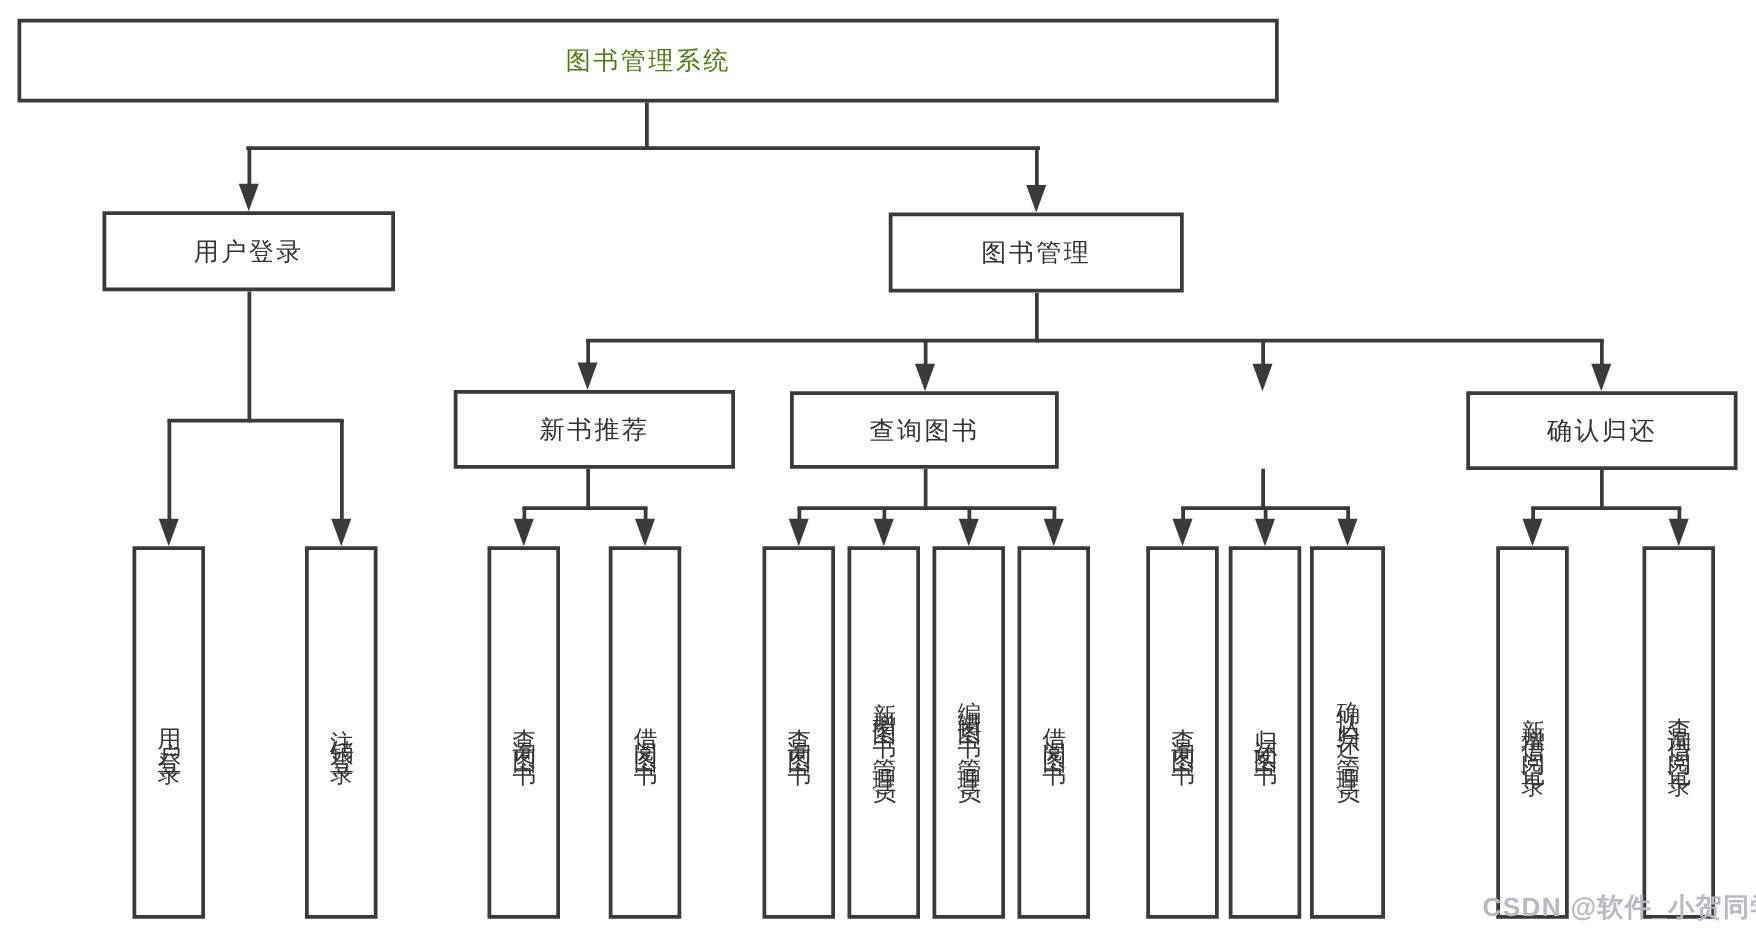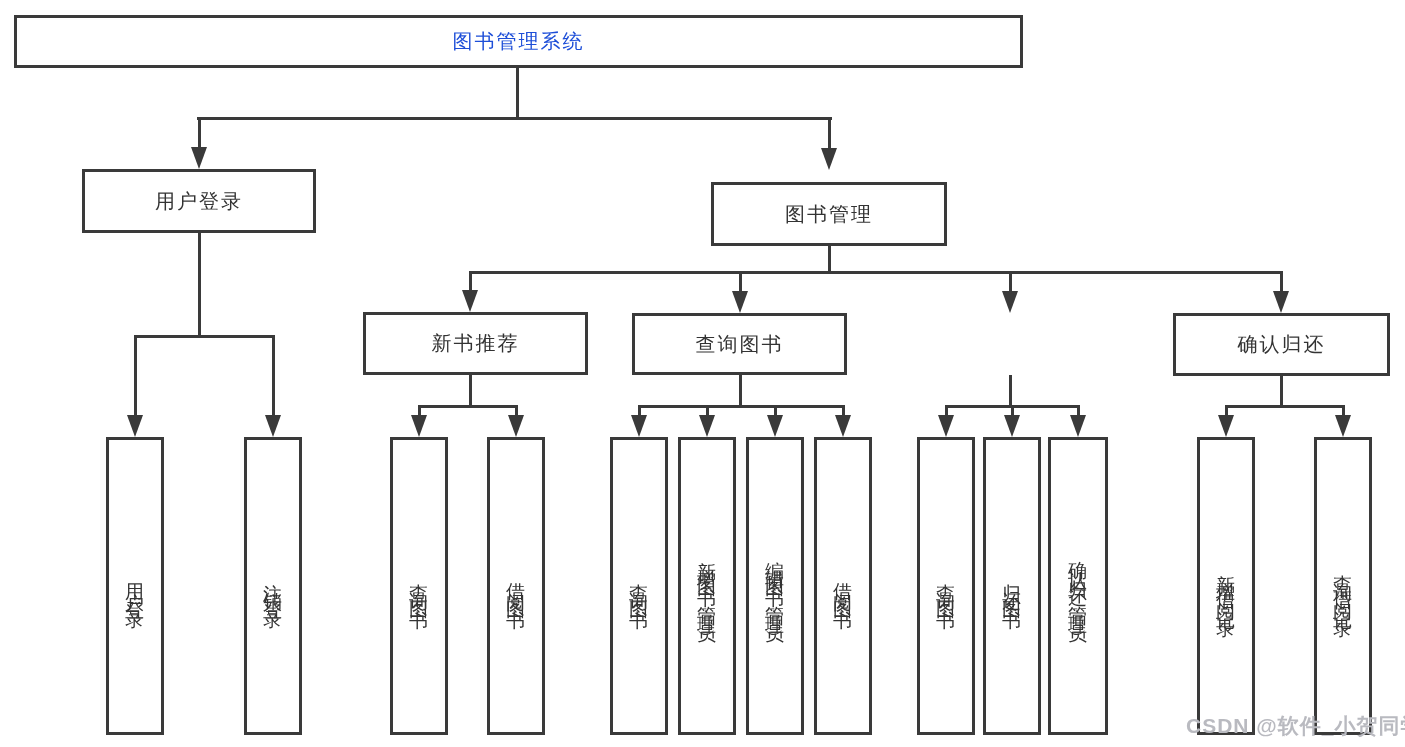--- a/index.html
+++ b/index.html
@@ -110,27 +110,27 @@
     <div class="edge-line" style="background: rgb(58, 58, 58); left: 1010.5px; top: 406px; width: 3px; height: 11px;"></div>
     <div class="arrow-head" style="border-top-color: rgb(58, 58, 58); left: 1004px; top: 415px;"></div>
     <div class="edge-line" style="background: rgb(58, 58, 58); left: 1076.5px; top: 406px; width: 3px; height: 11px;"></div>
     <div class="arrow-head" style="border-top-color: rgb(58, 58, 58); left: 1070px; top: 415px;"></div>
     <div class="edge-line" style="background: rgb(58, 58, 58); left: 1279.5px; top: 376px; width: 3px; height: 32px;"></div>
     <div class="edge-line" style="background: rgb(58, 58, 58); left: 1224.5px; top: 404.5px; width: 120px; height: 3px;"></div>
     <div class="edge-line" style="background: rgb(58, 58, 58); left: 1224.5px; top: 406px; width: 3px; height: 11px;"></div>
     <div class="arrow-head" style="border-top-color: rgb(58, 58, 58); left: 1218px; top: 415px;"></div>
     <div class="edge-line" style="background: rgb(58, 58, 58); left: 1341.5px; top: 406px; width: 3px; height: 11px;"></div>
     <div class="arrow-head" style="border-top-color: rgb(58, 58, 58); left: 1335px; top: 415px;"></div>
-    <div class="node h" style="left: 14px; top: 15px; width: 1009px; height: 53px; border-color: rgb(58, 58, 58); color: #1d4ed8;">
+    <div class="node h" style="left: 14px; top: 15px; width: 1009px; height: 67px; border-color: rgb(58, 58, 58); color: #4d7c0f;">
       <span>图书管理系统</span>
     </div>
     <div class="node h" style="left: 82px; top: 169px; width: 234px; height: 64px; border-color: rgb(58, 58, 58); color: rgb(51, 51, 51);">
       <span>用户登录</span>
     </div>
-    <div class="node h" style="left: 711px; top: 182px; width: 236px; height: 64px; border-color: rgb(58, 58, 58); color: rgb(51, 51, 51);">
+    <div class="node h" style="left: 711px; top: 170px; width: 236px; height: 64px; border-color: rgb(58, 58, 58); color: rgb(51, 51, 51);">
       <span>图书管理</span>
     </div>
     <div class="node h" style="left: 363px; top: 312px; width: 225px; height: 63px; border-color: rgb(58, 58, 58); color: rgb(51, 51, 51);">
       <span>新书推荐</span>
     </div>
     <div class="node h" style="left: 632px; top: 313px; width: 215px; height: 62px; border-color: rgb(58, 58, 58); color: rgb(51, 51, 51);">
       <span>查询图书</span>
     </div>
     <div class="node h" style="left: 1173px; top: 313px; width: 217px; height: 63px; border-color: rgb(58, 58, 58); color: rgb(51, 51, 51);">
       <span>确认归还</span>

